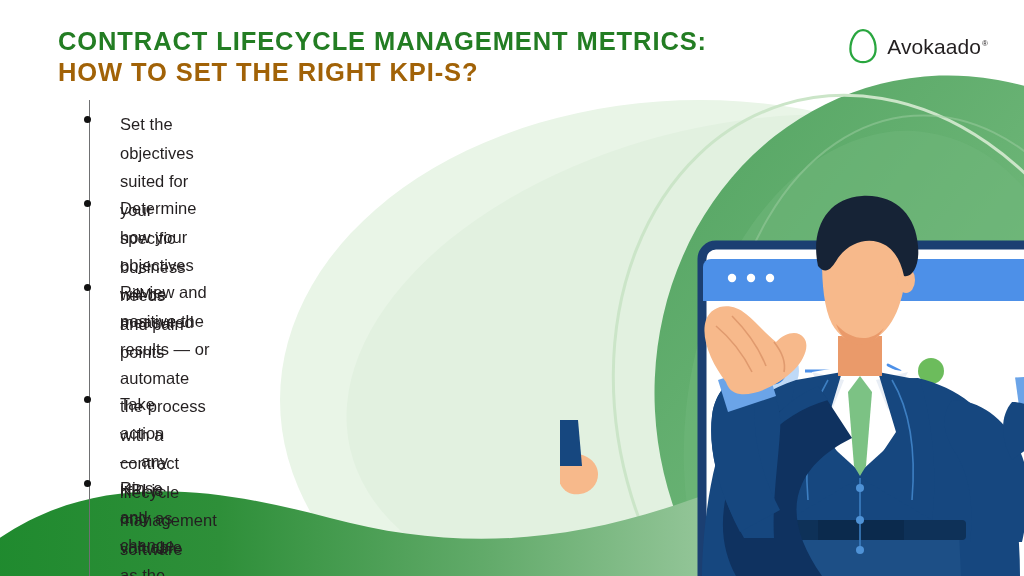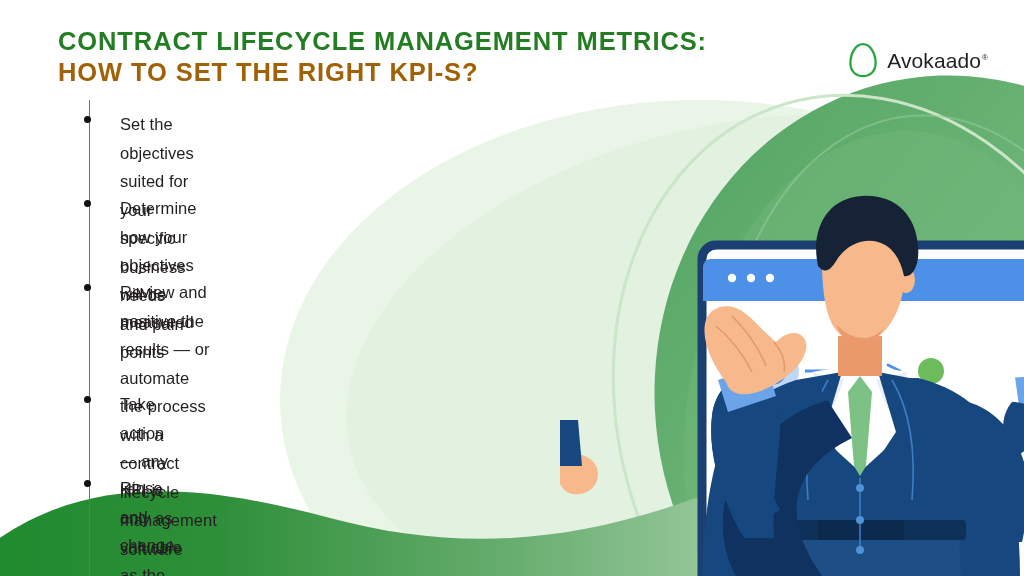--- a/index.html
+++ b/index.html
@@ -43,21 +43,21 @@
     text-transform: uppercase;
     white-space: nowrap;
   }
   #title-line-1 { color: #237d23; }
   #title-line-2 { color: #a16207; }
 
   
   #logo {
     position: absolute;
     right: 36px;
-    top: 42px;
+    top: 28px;
     display: flex;
     align-items: center;
     gap: 9px;
   }
   #logo-wordmark {
     font-size: 21px;
     font-weight: normal;
     color: #231f20;
     letter-spacing: 0.1px;
     line-height: 1;

